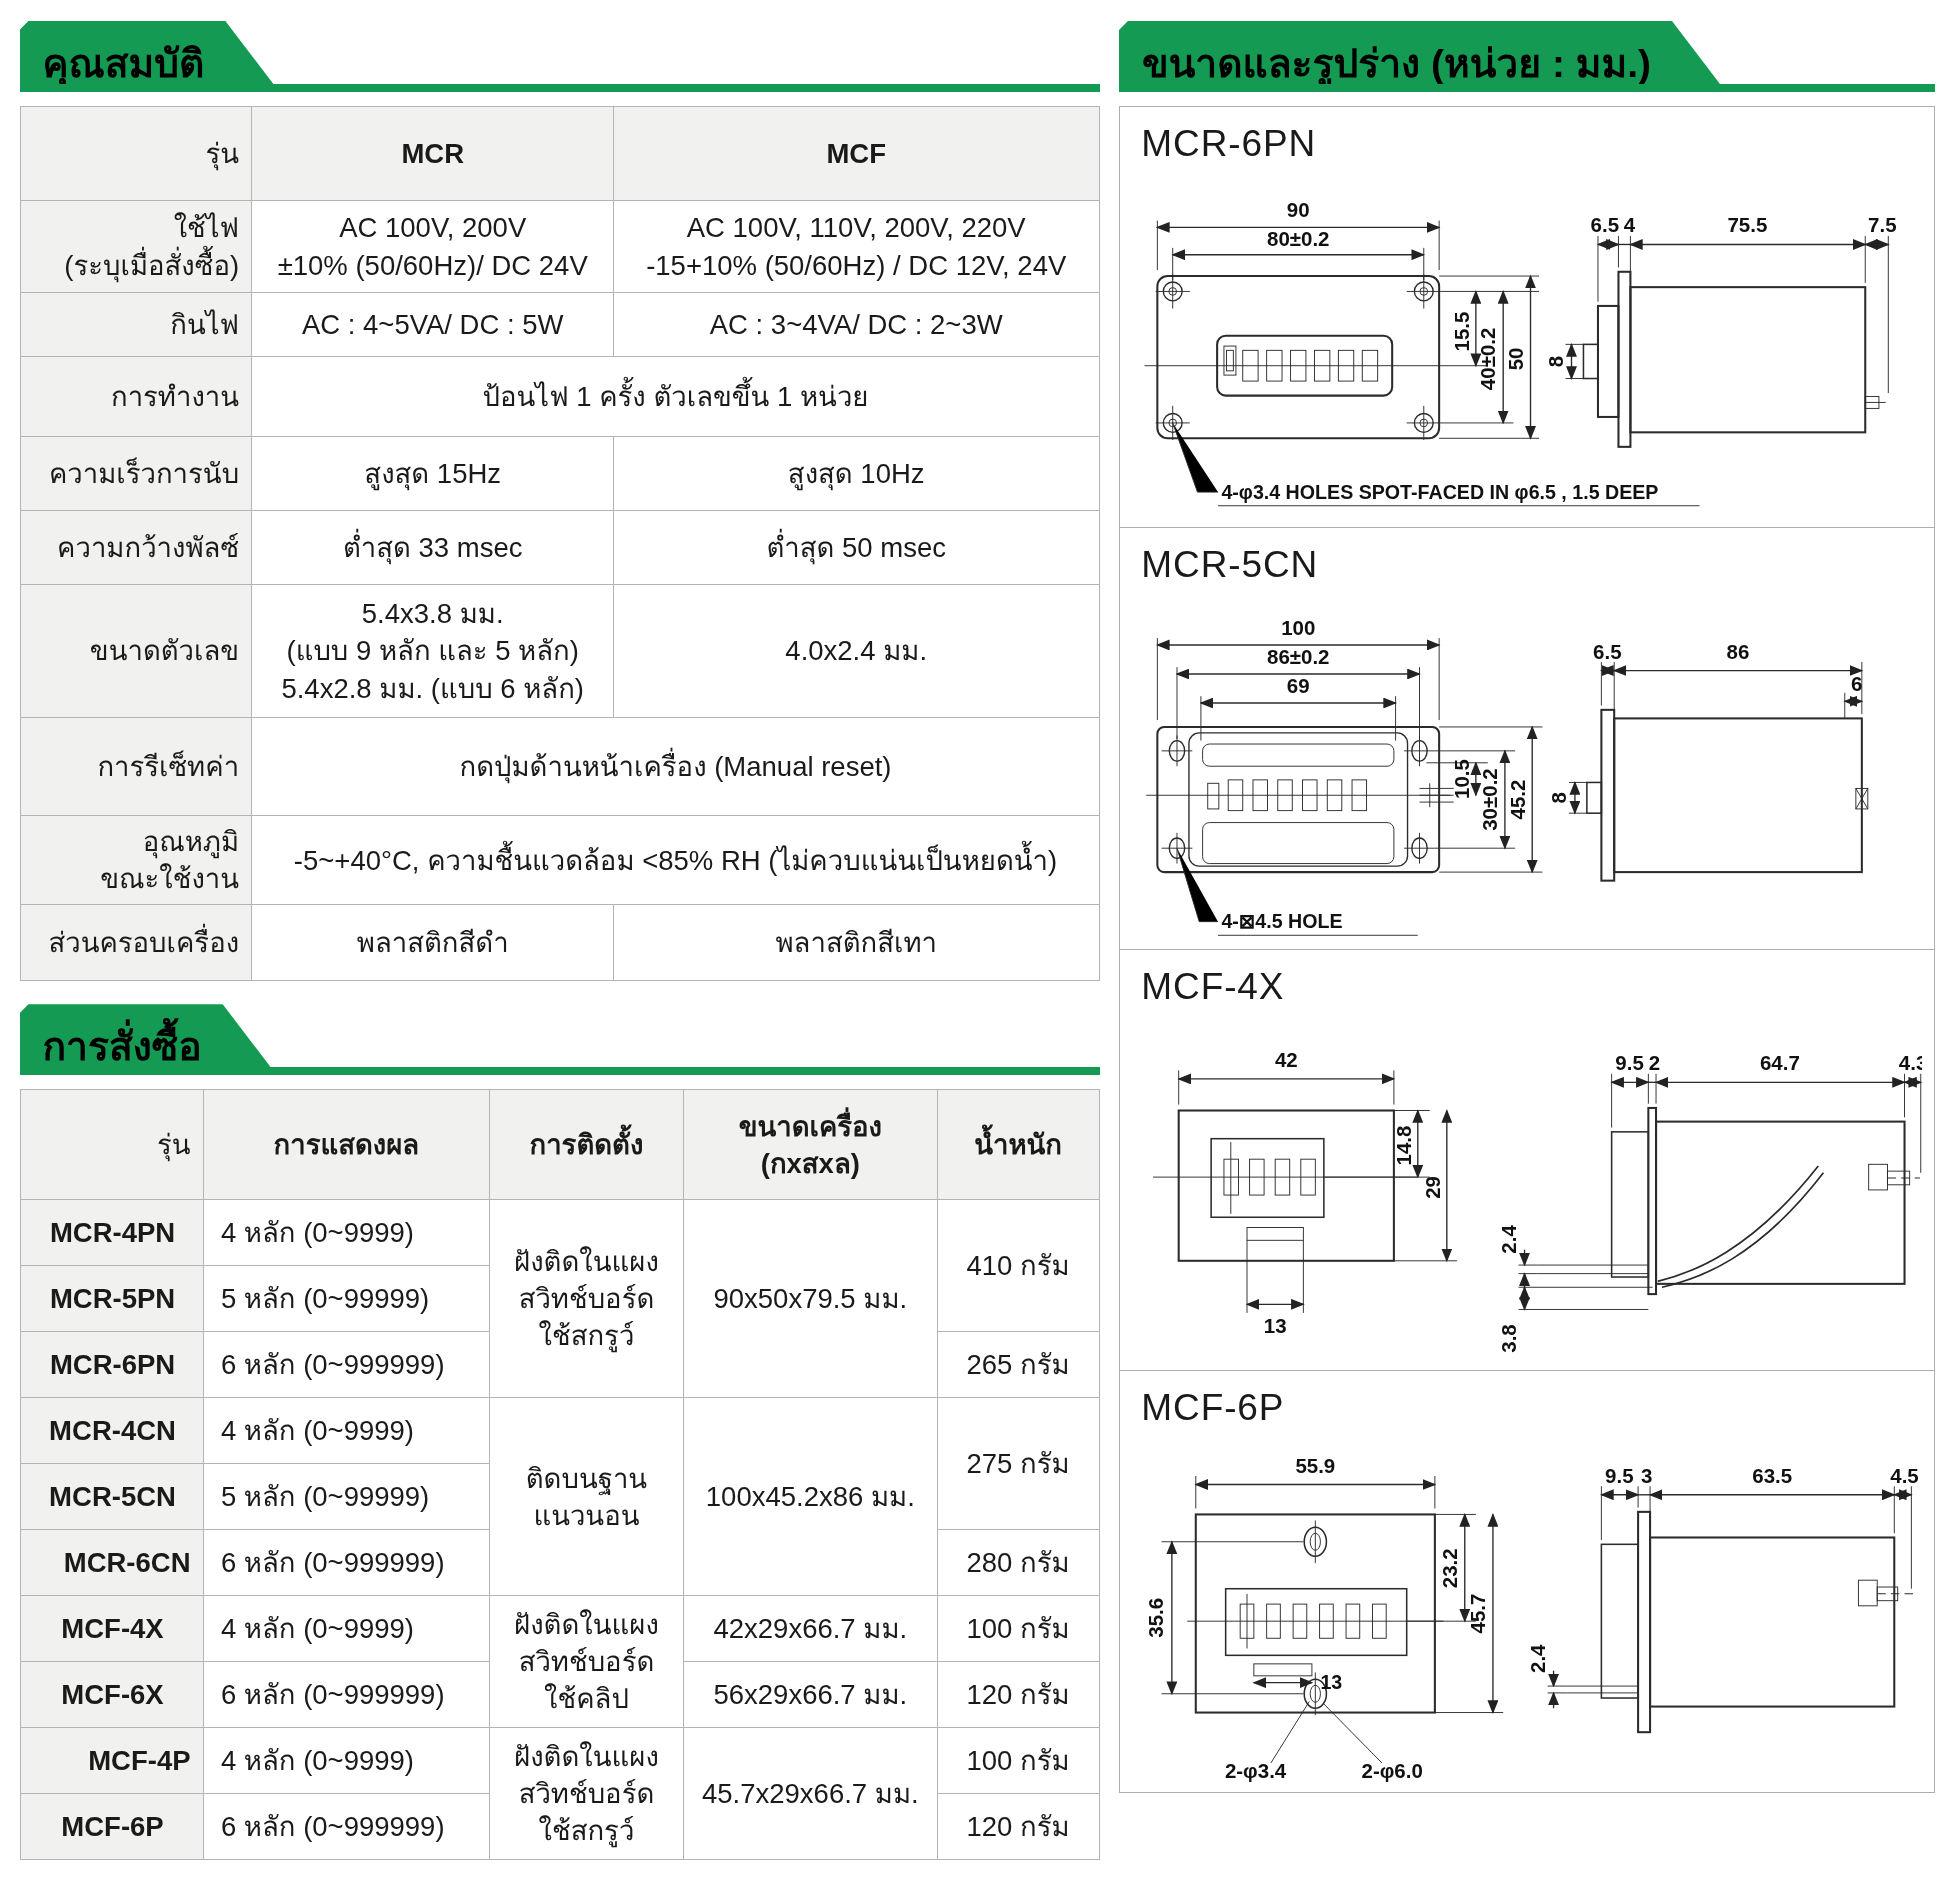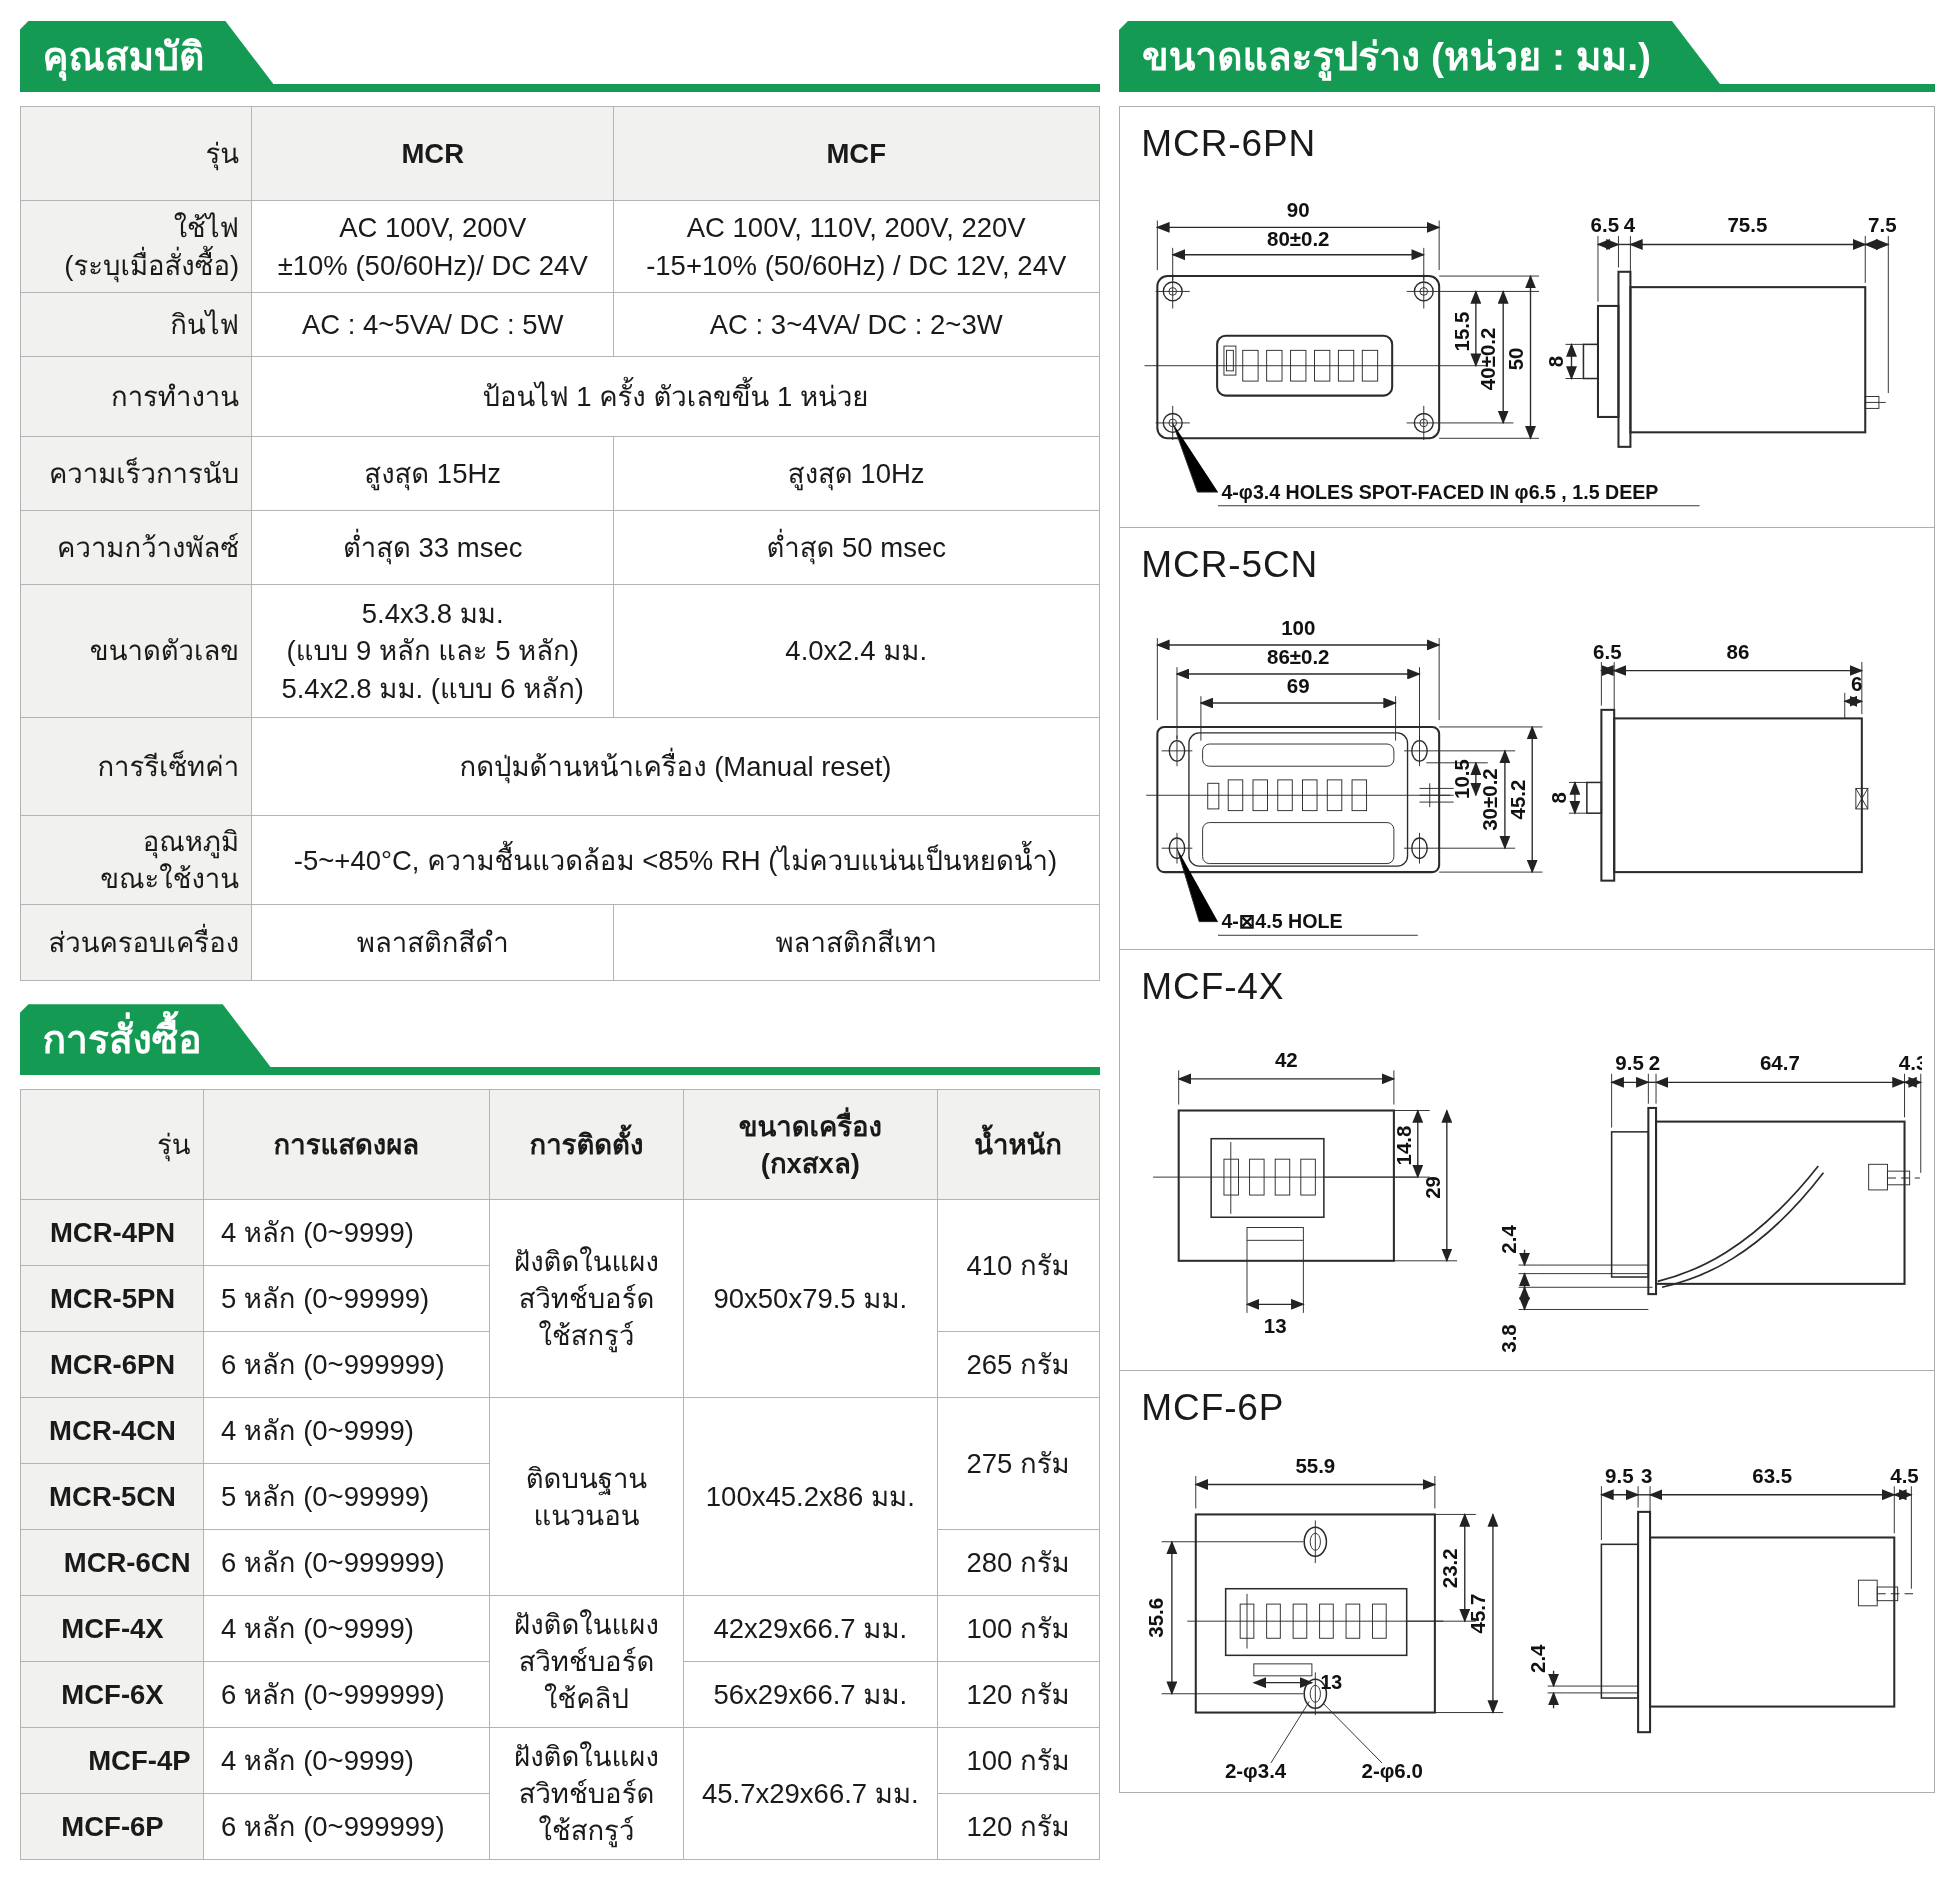--- a/index.html
+++ b/index.html
@@ -17,23 +17,23 @@
   }
   .page{display:flex;gap:19.5px;padding:21px 19.5px;}
   .col-left{width:1080px;flex:none;}
   .col-right{width:816px;flex:none;}
 
   
   .banner{position:relative;height:71px;margin-bottom:14px;}
   .banner-underline{position:absolute;left:0;bottom:0;width:100%;height:8px;background:var(--green);}
   .banner-tab{
     position:absolute;left:0;top:0;height:63px;
-    background:var(--green);color:#ffffff;
+    background:var(--green);color:#000000;
     font-size:39px;font-weight:bold;line-height:57px;
-    padding:7px 69px 0 23px;
+    padding:14px 69px 0 23px;
     clip-path:polygon(0 8.9px,8.9px 0,calc(100% - 48px) 0,100% 100%,0 100%);
     white-space:nowrap;
   }
 
   
   table{border-collapse:collapse;width:100%;table-layout:fixed;}
   td{
     border:1.4px solid var(--border);
     font-size:27.5px;
     padding:7px 12.4px;

